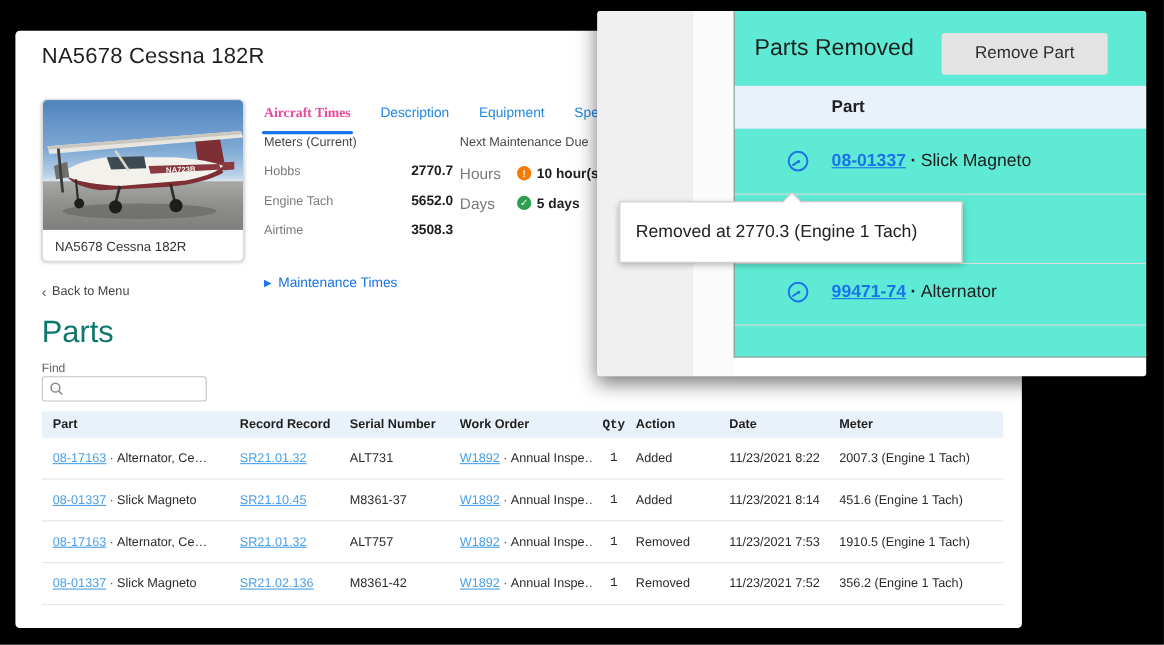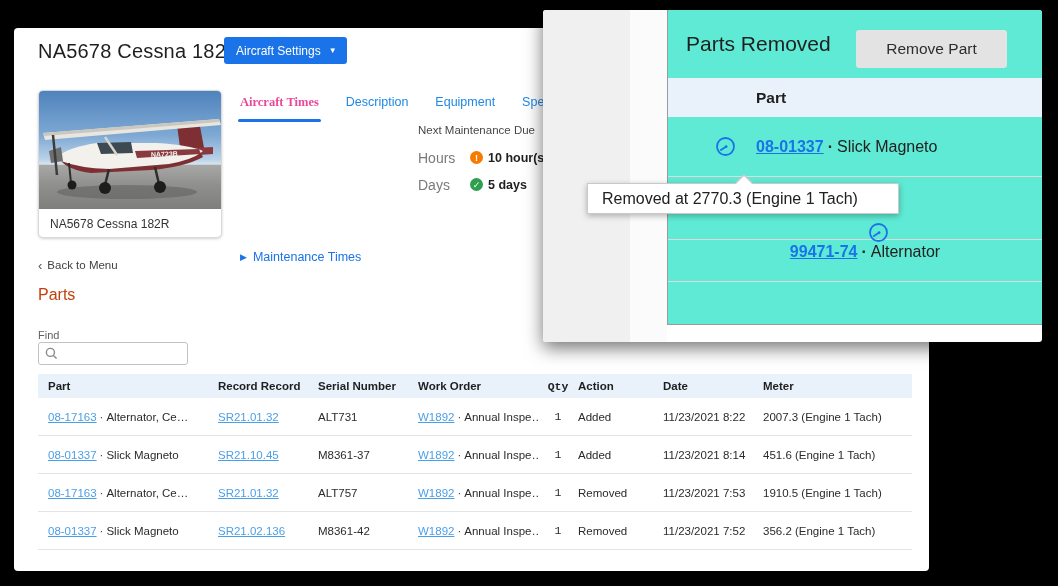--- a/index.html
+++ b/index.html
@@ -65,21 +65,21 @@
   .badge.ok { background:#2e9e4f; }
 
   .maint-link { position:absolute; left:226px; top:222px; font-size:12.5px; color:#1a73e8; cursor:pointer;
     display:flex; align-items:center; gap:6px; }
   .maint-link .tri { font-size:9px; }
 
   .back-link { position:absolute; left:24px; top:231px; font-size:11.5px; color:#424242; cursor:pointer;
     display:flex; align-items:center; gap:5px; }
   .back-link .chev { font-size:13px; line-height:11px; color:#555; }
 
-  .section-title { position:absolute; left:24px; top:258px; font-size:16px; font-weight:500; color:#c2410c; }
+  .section-title { position:absolute; left:24px; top:258px; font-size:28px; font-weight:500; color:#0f766e; }
 
   .find-label { position:absolute; left:24px; top:301px; font-size:11px; color:#616161; }
   .find-box { position:absolute; left:24px; top:314px; width:150px; height:23px;
     border:1px solid #c2c2c2; border-radius:3px; background:#fff; display:flex; align-items:center; padding-left:6px; }
   .find-box input { border:none; outline:none; width:115px; font-size:12px; font-family:inherit; margin-left:5px; }
 
   
   .parts-table { position:absolute; left:24px; top:346px; width:874px; font-size:11.5px; }
   .trow {
     display:grid; grid-template-columns:180px 100px 100px 120px 40px 85px 100px 149px;
@@ -110,56 +110,52 @@
     background:#e3e3e3; border:none; border-radius:3px; font-family:inherit;
     font-size:15.5px; color:#2d2d2d; cursor:pointer;
   }
   .ov-head { position:absolute; left:0; top:68px; width:100%; height:39px; background:#e9f2fb;
     display:flex; align-items:center; }
   .ov-head span { margin-left:88px; font-size:15.5px; font-weight:700; color:#1f1f1f; }
   .ov-row { position:absolute; left:0; width:100%; display:flex; align-items:center;
     border-bottom:1px solid #dcdcdc; }
   .ov-row1 { top:107px; height:60px; }
   .ov-row-hidden { top:167px; height:63px; }
-  .ov-row2 { top:212px; height:60px;flex-direction:column; }
+  .ov-row2 { top:226px; height:60px; }
   .gauge { width:21px; height:21px; margin-left:47px; cursor:pointer; }
   .ov-part { margin-left:20px; font-size:16px; }
   .ov-link { color:#1a73e8; font-weight:700; text-decoration:underline; cursor:pointer; }
   .ov-name { color:#212121; }
   .ov-sep { color:#212121; padding:0 4px; font-weight:700; }
 
   
   .tooltip {
-    position:absolute; left:20px; top:173px; width:312px; height:31px; z-index:5;
+    position:absolute; left:20px; top:173px; width:312px; height:56px; z-index:5;
     background:#fff; border:1px solid #c9c9c9; box-shadow:0 2px 6px rgba(0,0,0,.28);
     display:flex; align-items:center; padding-left:14px;
-    font-size:16px; color:#212121; white-space:nowrap;margin-left:24px;
+    font-size:16px; color:#212121; white-space:nowrap;
   }
   .tooltip::before {
     content:""; position:absolute; left:146px; top:-10px;
     border:10px solid transparent; border-bottom-color:#c9c9c9; border-top:none;
   }
   .tooltip::after {
     content:""; position:absolute; left:147px; top:-8px;
     border:9px solid transparent; border-bottom-color:#fff; border-top:none;
   }
 </style>
 </head>
 <body>
 
 <div class="stage">
 
   <div class="main-window">
 
     <div class="page-title">NA5678 Cessna 182R</div>
 
-    <button class="settings-btn">
-      <span>Aircraft Settings</span>
-      <span class="caret">▼</span>
-    </button>
 
     <div class="aircraft-card">
       <div class="aircraft-photo">
         <svg width="184" height="118" viewBox="0 0 184 118">
 
           <ellipse cx="88" cy="101" rx="70" ry="7" fill="#5f5f5d" opacity="0.55"></ellipse>
 
           <polygon points="138,34 160,30 166,62 142,64" fill="#7d2f33"></polygon>
           <polygon points="132,58 174,56 174,63 132,66" fill="#8a3a3e"></polygon>
 
@@ -191,20 +187,35 @@
       <div class="photo-caption">NA5678 Cessna 182R</div>
     </div>
 
     <div class="tabs">
       <div class="tab active">Aircraft Times</div>
       <div class="tab">Description</div>
       <div class="tab">Equipment</div>
       <div class="tab">Specs</div>
     </div>
 
+    <div class="meters">
+      <div class="meters-heading">Meters (Current)</div>
+      <div class="meter-row">
+        <span class="meter-label">Hobbs</span>
+        <span class="meter-value">2770.7</span>
+      </div>
+      <div class="meter-row">
+        <span class="meter-label">Engine Tach</span>
+        <span class="meter-value">5652.0</span>
+      </div>
+      <div class="meter-row">
+        <span class="meter-label">Airtime</span>
+        <span class="meter-value">3508.3</span>
+      </div>
+    </div>
 
     <div class="due">
       <div class="due-heading">Next Maintenance Due</div>
       <div class="due-row">
         <span class="due-label">Hours</span>
         <span class="badge warning">!</span>
         <span class="due-value">10 hour(s)</span>
       </div>
       <div class="due-row">
         <span class="due-label">Days</span>

